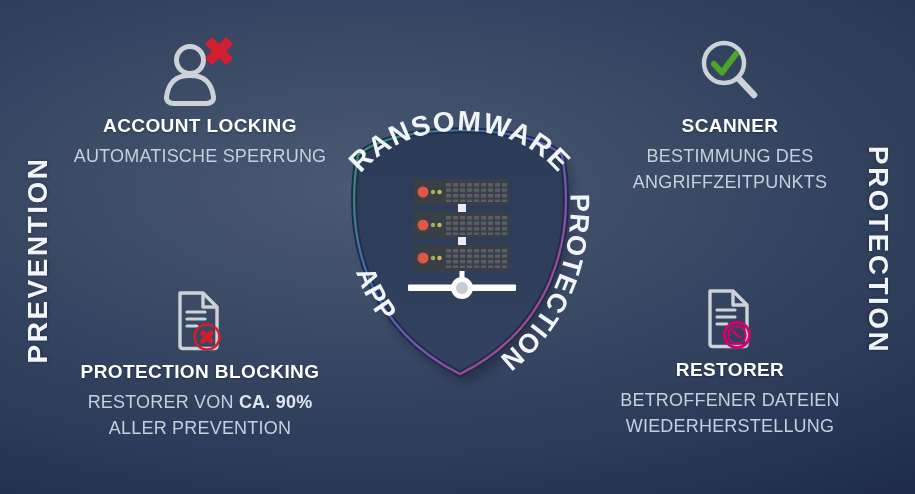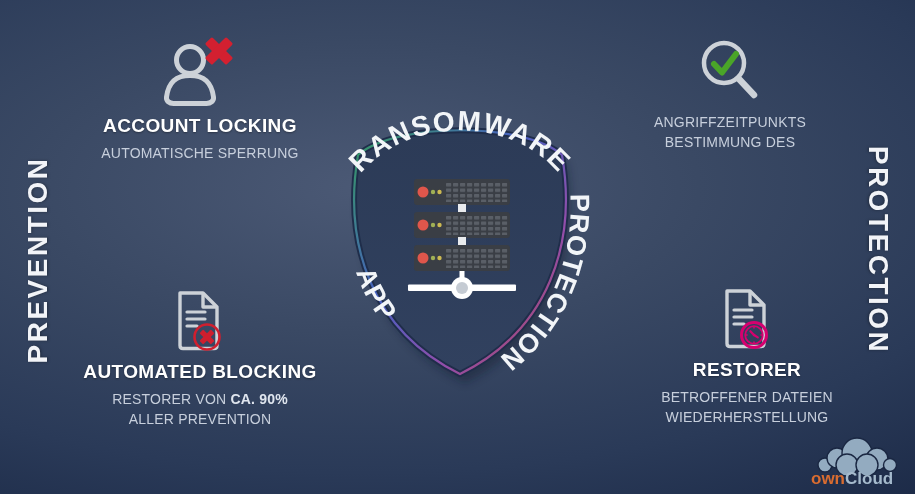--- a/index.html
+++ b/index.html
@@ -5,25 +5,25 @@
   html,body{margin:0;padding:0;}
   body{width:915px;height:494px;overflow:hidden;font-family:"Liberation Sans",sans-serif;}
   #stage{position:relative;width:915px;height:494px;
     background:radial-gradient(ellipse 130% 105% at 40% 38%, #4b5975 0%, #3a4964 28%, #2a3a58 55%, #1b2946 78%, #152138 100%);}
   .layer{position:absolute;left:0;top:0;}
   
   .feature{position:absolute;width:320px;display:flex;flex-direction:column;align-items:center;text-align:center;}
   .f-tl{left:40px;top:34px;}
   .f-tr{left:570px;top:36px;}
   .f-bl{left:40px;top:286px;}
-  .f-br{left:587px;top:284px;}
+  .f-br{left:570px;top:284px;}
   .f-icon{display:flex;align-items:flex-end;justify-content:center;}
   .f-title{margin-top:9px;font-size:19px;font-weight:bold;color:#ffffff;letter-spacing:0.4px;
     text-shadow:0 1px 2px rgba(0,0,0,0.35);white-space:nowrap;}
-  .f-sub{margin-top:7px;font-size:14px;line-height:1.42;color:#c7cfdc;letter-spacing:0.2px;}
+  .f-sub{margin-top:7px;font-size:18px;line-height:1.42;color:#c7cfdc;letter-spacing:0.2px;}
   .f-sub strong{color:#dfe5ee;}
   
   .side-label{position:absolute;width:300px;height:36px;line-height:36px;text-align:center;
     font-size:28px;font-weight:bold;color:#f2f4f8;letter-spacing:2.5px;white-space:nowrap;
     text-shadow:0 1px 3px rgba(0,0,0,0.35);}
   .side-left{left:-112px;top:242px;transform:rotate(-90deg);}
   .side-right{left:728px;top:232px;transform:rotate(90deg);}
   
   .logo{position:absolute;right:8px;bottom:4px;width:100px;height:56px;}
 </style>
@@ -125,42 +125,43 @@
   </div>
 
   <div class="feature f-tr">
     <div class="f-icon" style="height:70px;">
       <svg width="70" height="70" viewBox="0 0 70 70">
         <circle cx="29" cy="27" r="20" fill="none" stroke="#cdd2d8" stroke-width="4.5"></circle>
         <line x1="44" y1="43" x2="59" y2="59" stroke="#cdd2d8" stroke-width="6.5" stroke-linecap="round"></line>
         <path d="M 19,28 L 27,36.5 L 41,18" fill="none" stroke="#4aa528" stroke-width="6" stroke-linecap="round" stroke-linejoin="round"></path>
       </svg>
     </div>
+    <div class="f-title">SCANNER</div>
     <div class="f-sub">
+      <div>BESTIMMUNG DES</div>
       <div>ANGRIFFZEITPUNKTS</div>
-      <div>BESTIMMUNG DES</div>
     </div>
   </div>
 
   <div class="feature f-bl">
     <div class="f-icon" style="height:66px;">
       <svg width="58" height="66" viewBox="0 0 58 66">
         <path d="M 9,7 L 32,7 L 46,21 L 46,59.5 Q 46,62.5 43,62.5 L 12,62.5 Q 9,62.5 9,59.5 Z" fill="none" stroke="#cdd2d8" stroke-width="3.4" stroke-linejoin="round"></path>
         <path d="M 32,7 L 32,21 L 46,21" fill="none" stroke="#cdd2d8" stroke-width="3.4" stroke-linejoin="round"></path>
         <path d="M 16,26 H 34 M 16,33 H 34 M 16,40 H 26" stroke="#cdd2d8" stroke-width="3.2" stroke-linecap="round"></path>
         <g>
           <circle cx="36" cy="51" r="12.5" fill="none" stroke="#cf1f2e" stroke-width="2.6"></circle>
           <g transform="translate(36,51) rotate(45)" fill="#cf1f2e">
             <rect x="-8" y="-2.6" width="16" height="5.2" rx="1"></rect>
             <rect x="-2.6" y="-8" width="5.2" height="16" rx="1"></rect>
           </g>
         </g>
       </svg>
     </div>
-    <div class="f-title">AUTOMATED BLOCKING</div>
+    <div class="f-title">PROTECTION BLOCKING</div>
     <div class="f-sub">
       <div><span>RESTORER VON </span><strong>CA. 90%</strong></div>
       <div>ALLER PREVENTION</div>
     </div>
   </div>
 
   <div class="feature f-br">
     <div class="f-icon" style="height:66px;">
       <svg width="58" height="66" viewBox="0 0 58 66">
         <path d="M 9,7 L 32,7 L 46,21 L 46,59.5 Q 46,62.5 43,62.5 L 12,62.5 Q 9,62.5 9,59.5 Z" fill="none" stroke="#cdd2d8" stroke-width="3.4" stroke-linejoin="round"></path>
@@ -175,30 +176,14 @@
         </g>
       </svg>
     </div>
     <div class="f-title">RESTORER</div>
     <div class="f-sub">
       <div>BETROFFENER DATEIEN</div>
       <div>WIEDERHERSTELLUNG</div>
     </div>
   </div>
 
-  <div class="logo">
-    <svg width="100" height="56" viewBox="0 0 100 56">
-      <g fill="#93abc0" stroke="#1a2742" stroke-width="1.4">
-        <circle cx="18" cy="31" r="7"></circle>
-        <circle cx="30" cy="24" r="10"></circle>
-        <circle cx="50" cy="19" r="15"></circle>
-        <circle cx="70" cy="25" r="11"></circle>
-        <circle cx="83" cy="31" r="6.5"></circle>
-        <circle cx="40" cy="31" r="11"></circle>
-        <circle cx="60" cy="31" r="11"></circle>
-      </g>
-      <text x="4" y="50" font-family="Liberation Sans, sans-serif" font-size="17" font-weight="bold">
-        <tspan fill="#d96c30">own</tspan><tspan fill="#a5bacc">Cloud</tspan>
-      </text>
-    </svg>
-  </div>
 
 </div>
 
 </body></html>

